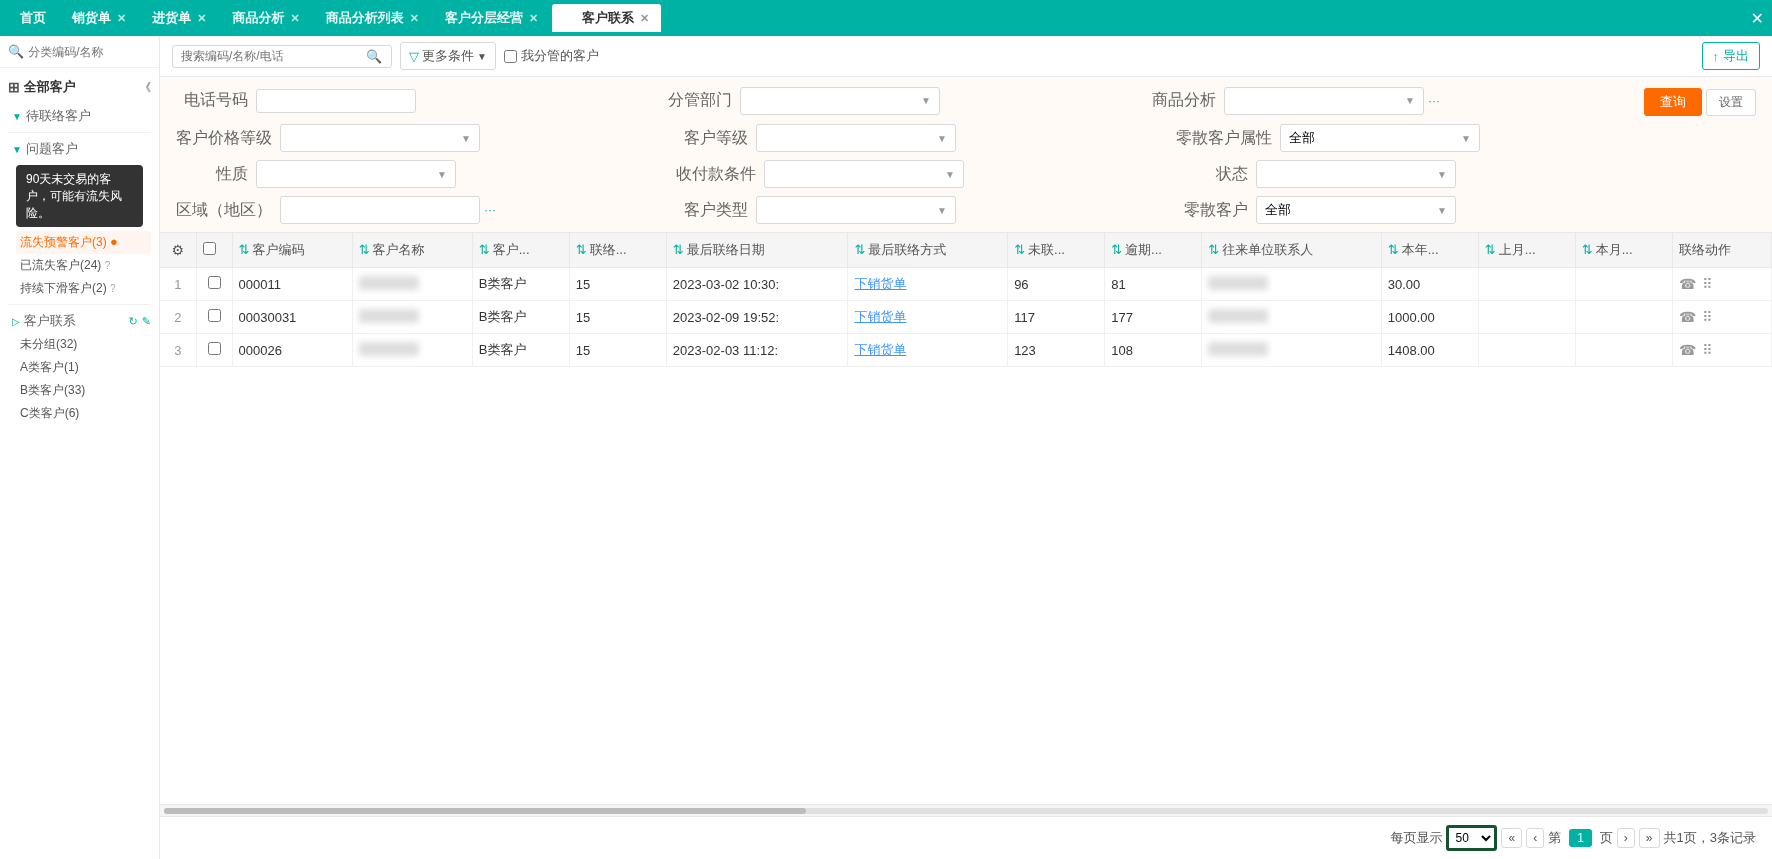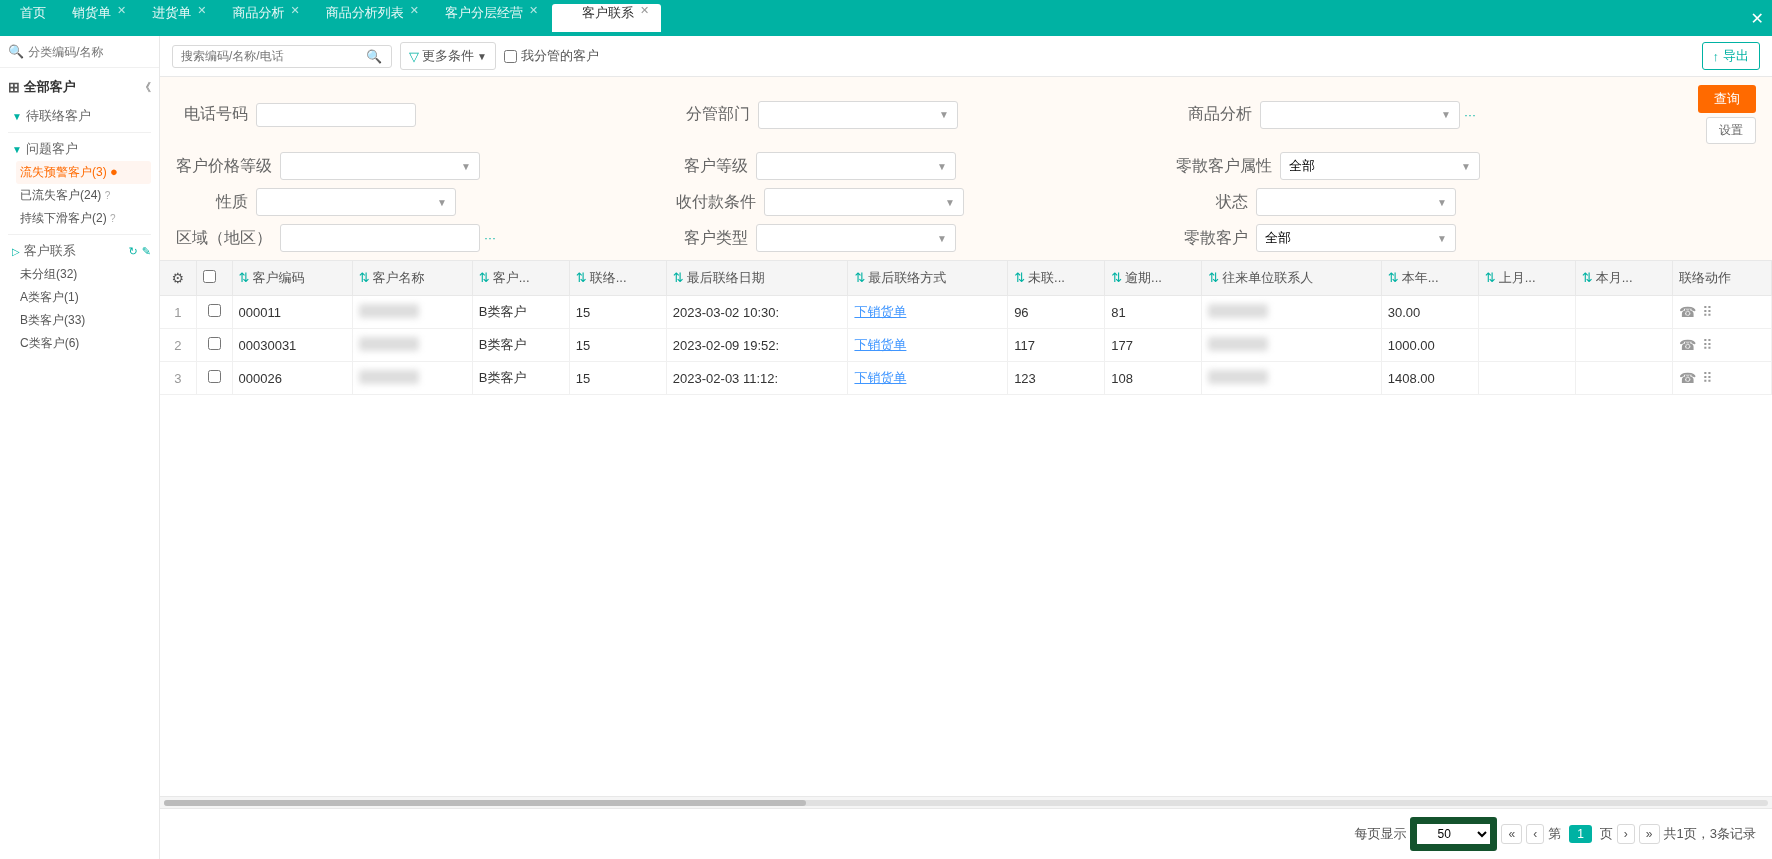--- a/index.html
+++ b/index.html
@@ -5,25 +5,26 @@
     * { box-sizing: border-box; margin: 0; padding: 0; font-family: 'Microsoft YaHei', Arial, sans-serif; font-size: 13px; }
     body { background: #f5f5f5; overflow: hidden; width: 1772px; height: 859px; }
 
     
     .tab-bar {
       display: flex; align-items: center;
       background: #00b2a3; height: 36px; padding: 0 8px;
       color: white;
     }
     .tab-item {
-      display: flex; align-items: flex-start;
+      display: flex; align-items: center;
       padding: 0 12px; height: 28px; margin-right: 2px;
       cursor: pointer; white-space: nowrap; font-size: 13px;
       border-radius: 3px 3px 0 0;
       color: rgba(255,255,255,0.9);
+      font-weight: bold;
     }
     .tab-item.active {
       background: white; color: #333; padding-left: 30px;
     }
     .tab-item .close-btn {
       margin-left: 6px; font-size: 11px; cursor: pointer;
       color: rgba(255,255,255,0.7);
     }
     .tab-item.active .close-btn { color: #999; }
     .tab-bar-close {
@@ -146,21 +147,21 @@
     .filter-more { color: #00b2a3; font-size: 12px; cursor: pointer; margin-left: 4px; }
     .query-btn {
       background: #ff6a00; color: white; border: none; border-radius: 3px;
       padding: 5px 16px; font-size: 13px; cursor: pointer; margin-left: 8px;
     }
     .setting-btn {
       background: white; color: #666; border: 1px solid #d9d9d9; border-radius: 3px;
       padding: 4px 12px; font-size: 12px; cursor: pointer; margin-left: 4px; margin-top: 4px;
     }
     .btn-group-right {
-      display: flex; flex-direction: column; align-items: flex-end;
+      display: flex; flex-direction: row; align-items: flex-end;
       margin-left: 8px;
     }
 
     
     .table-container {
       flex: 1; overflow: auto;
     }
     table {
       width: 100%; border-collapse: collapse; font-size: 12px;
     }
@@ -190,21 +191,21 @@
     .action-icons { display: flex; gap: 6px; align-items: center; color: #999; }
     .action-icon { cursor: pointer; font-size: 14px; }
 
     
     .pagination {
       display: flex; align-items: center; justify-content: flex-end;
       padding: 8px 16px; border-top: 1px solid #e8e8e8; background: white;
       gap: 4px; font-size: 12px; color: #555;
     }
     .page-size-select {
-      border: 7px solid #14532d; border-radius: 3px; padding: 2px 16px;
+      border: 3px solid #14532d; border-radius: 3px; padding: 2px 2px;
       font-size: 12px; background: white;
     }
     .page-btn {
       padding: 2px 6px; border: 1px solid #d9d9d9; border-radius: 3px;
       cursor: pointer; background: white; color: #555; font-size: 12px;
     }
     .page-current {
       background: #00b2a3; color: white; border-radius: 3px;
       padding: 2px 8px; font-size: 12px;
     }
@@ -282,20 +283,21 @@
       </div>
 
       <div class="sidebar-divider"></div>
 
       <div class="sidebar-group">
         <div class="sidebar-group-title">
           <span class="arrow">▼</span>
           <span>问题客户</span>
         </div>
 
+        <div class="tooltip-box">90天未交易的客户，可能有流失风险。</div>
         <div class="sidebar-group-items">
           <div class="sidebar-item active">
             流失预警客户(3) <span style="color:#ff6a00;">●</span>
           </div>
           <div class="sidebar-item">已流失客户(24) <span style="font-size:10px;color:#aaa;">?</span></div>
           <div class="sidebar-item">持续下滑客户(2) <span style="font-size:10px;color:#aaa;">?</span></div>
         </div>
       </div>
 
       <div class="sidebar-divider"></div>

